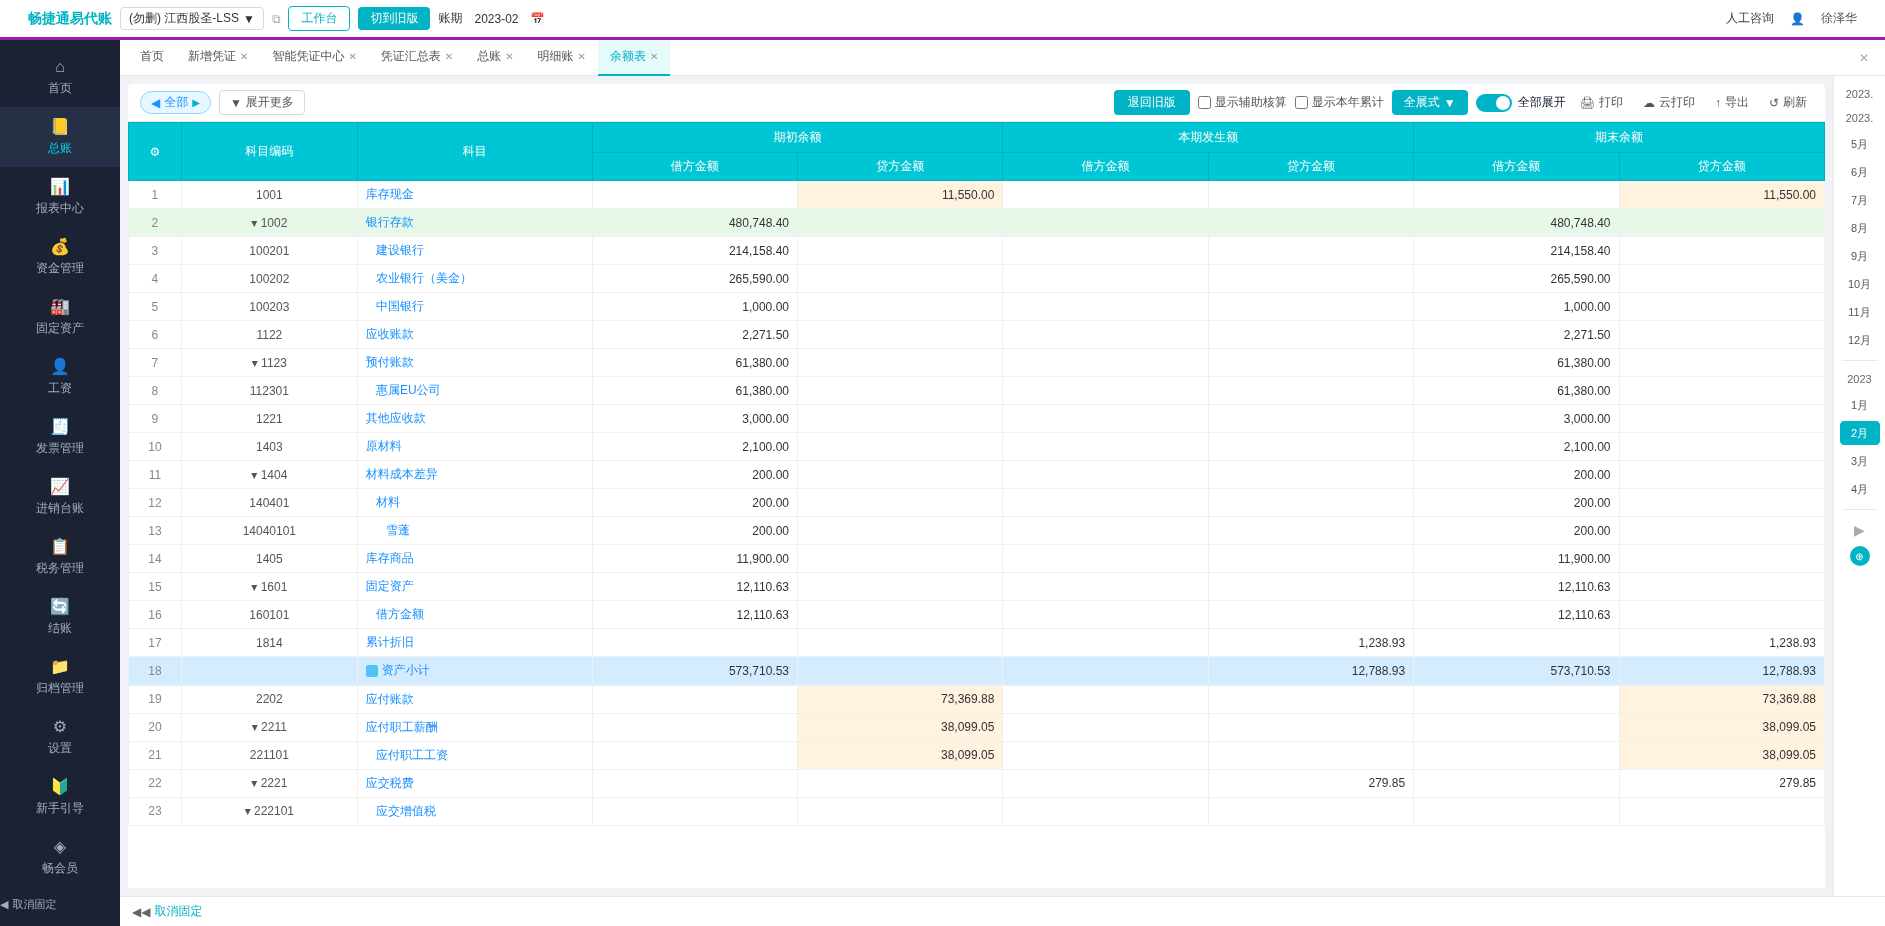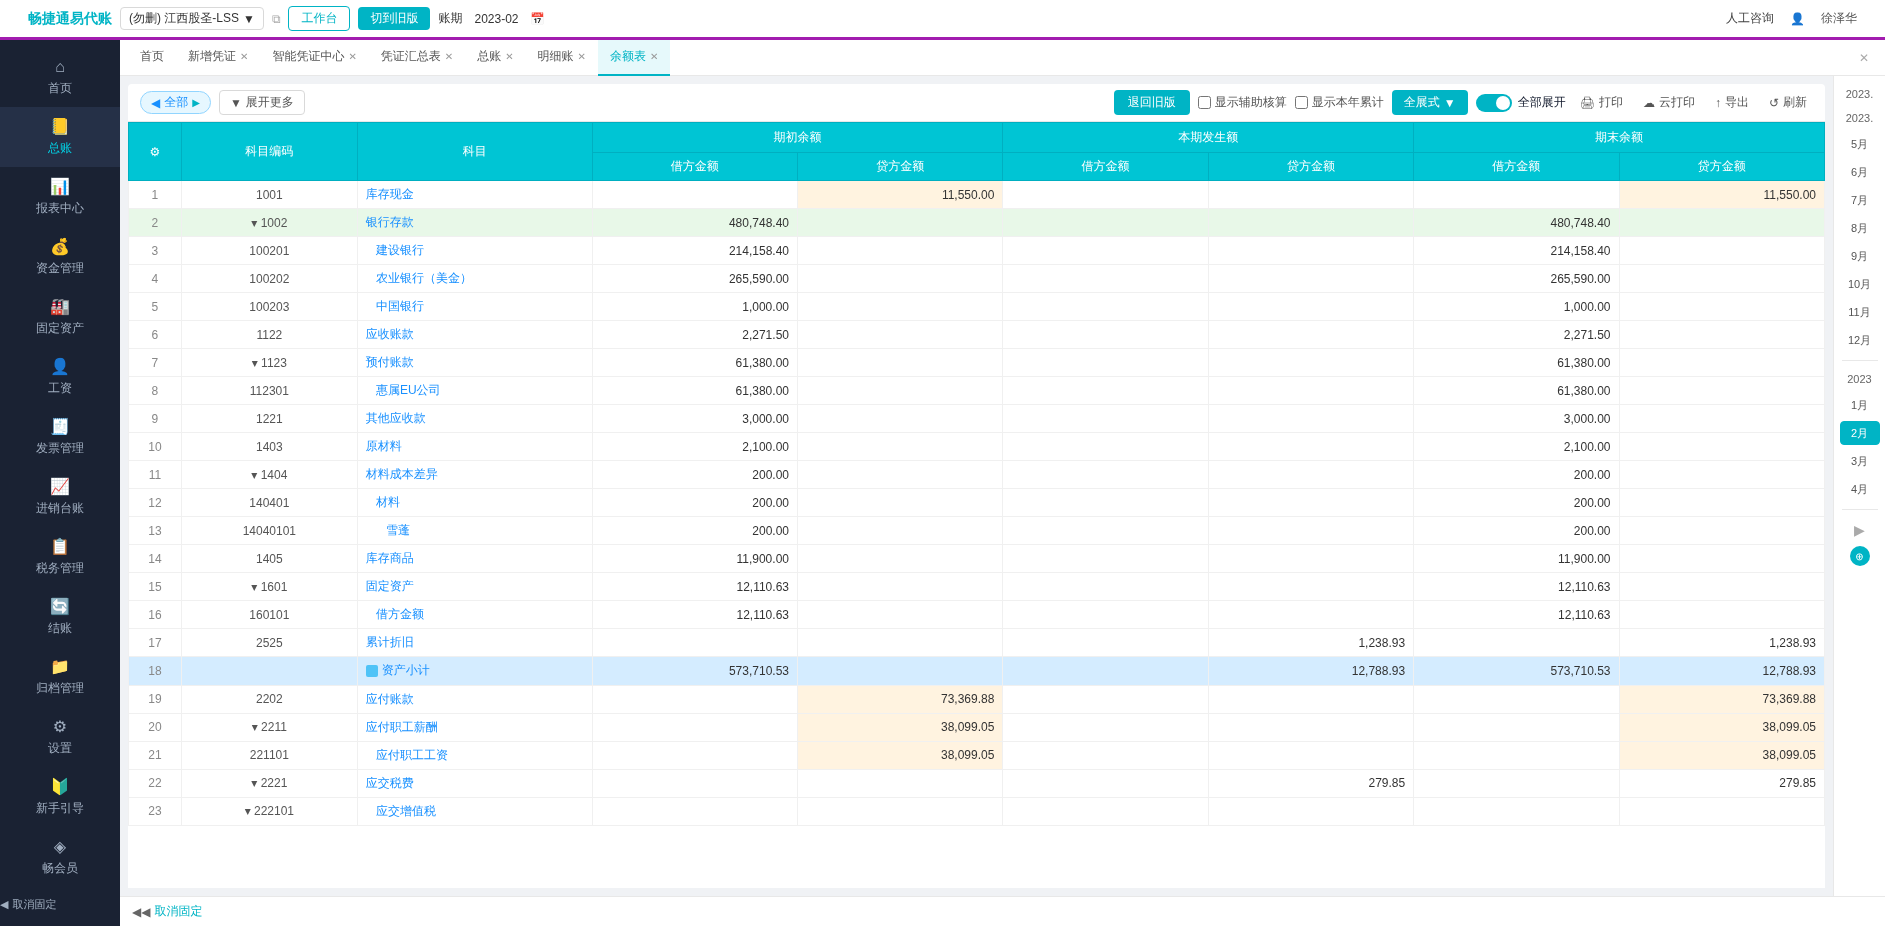--- a/index.html
+++ b/index.html
@@ -611,21 +611,21 @@
                   <td class="td-name">&nbsp;&nbsp;&nbsp;<a href="#">借方金额</a></td>
                   <td class="td-amount">12,110.63</td>
                   <td class="td-amount"></td>
                   <td class="td-amount"></td>
                   <td class="td-amount"></td>
                   <td class="td-amount">12,110.63</td>
                   <td class="td-amount"></td>
                 </tr>
                 <tr>
                   <td class="td-index">17</td>
-                  <td class="td-code">2525</td>
+                  <td class="td-code">1814</td>
                   <td class="td-name"><a href="#">累计折旧</a></td>
                   <td class="td-amount"></td>
                   <td class="td-amount"></td>
                   <td class="td-amount"></td>
                   <td class="td-amount">1,238.93</td>
                   <td class="td-amount"></td>
                   <td class="td-amount">1,238.93</td>
                 </tr>
                 <tr class="row-subtotal">
                   <td class="td-index">18</td>

